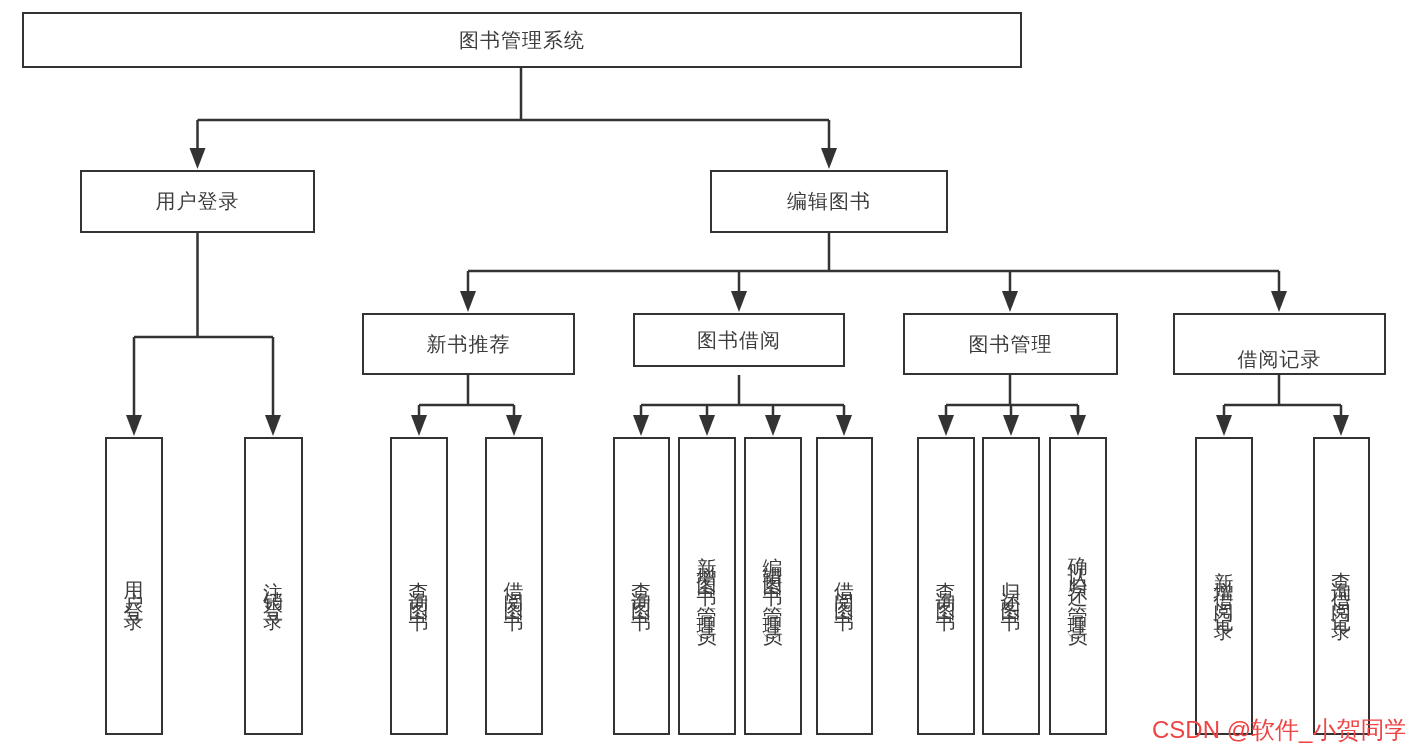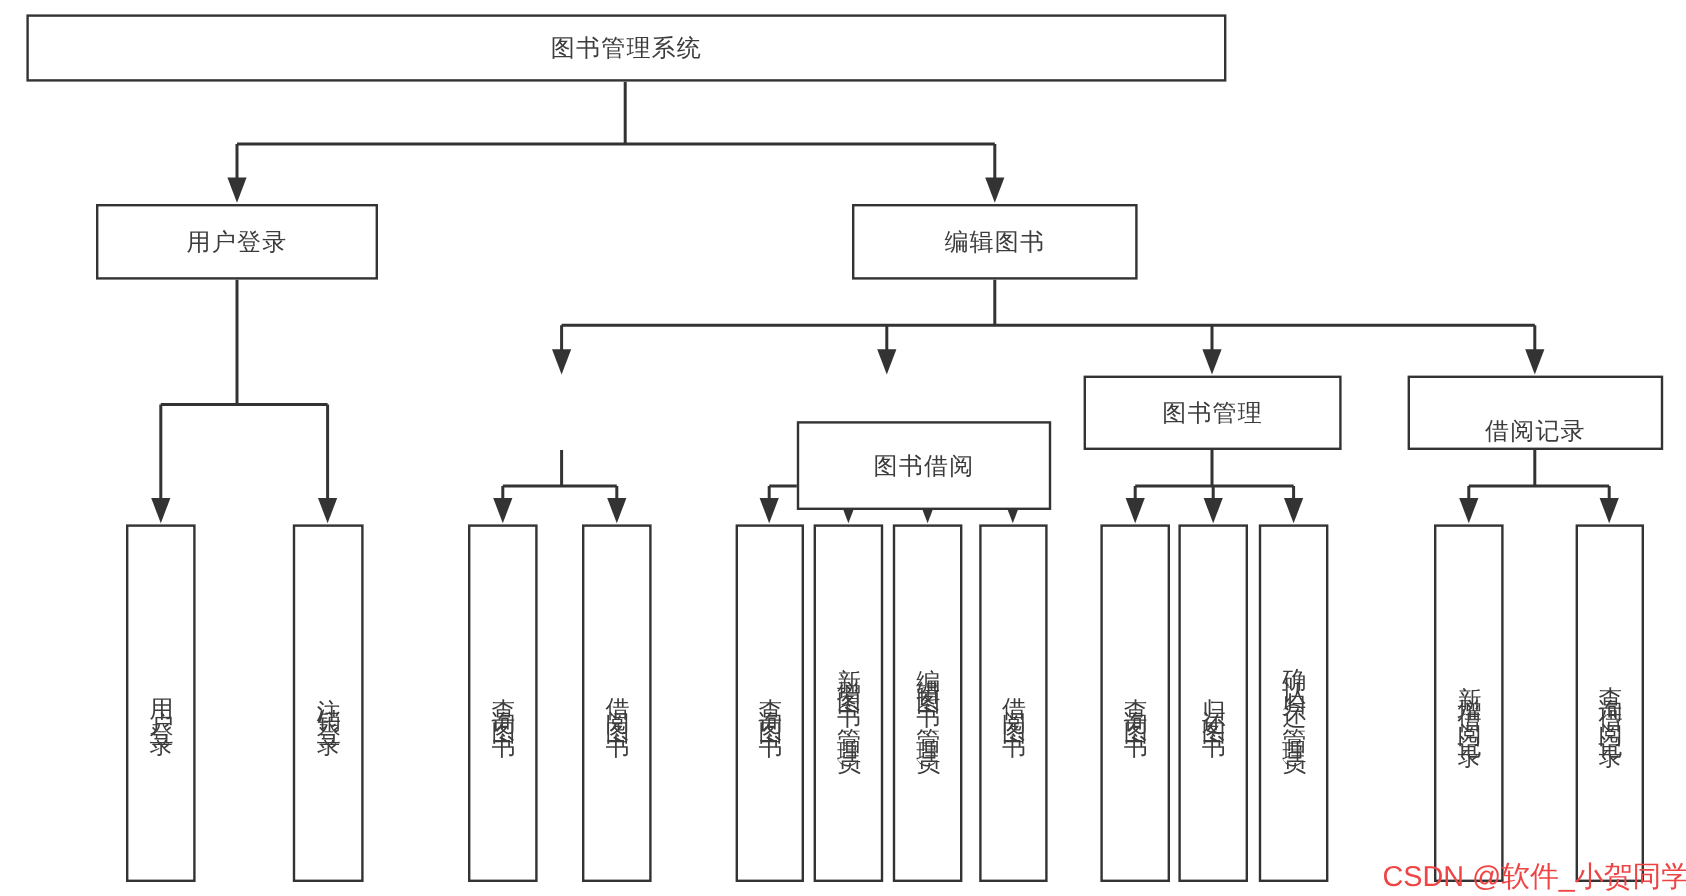--- a/index.html
+++ b/index.html
@@ -35,21 +35,21 @@
     text-orientation: mixed;
     font-size: 20px;
     letter-spacing: 10px;
     line-height: 1;
   }
   
   .n-root    { left: 22px;   top: 12px;  width: 1000px; height: 56px; }
   .n-login   { left: 80px;   top: 170px; width: 235px;  height: 63px; }
   .n-mgmt    { left: 710px;  top: 170px; width: 238px;  height: 63px; }
   .n-rec     { left: 362px;  top: 313px; width: 213px;  height: 62px; }
-  .n-borrow  { left: 664px;  top: 313px; width: 212px;  height: 74px; margin-top: 38px; }
+  .n-borrow  { left: 633px;  top: 313px; width: 212px;  height: 54px; }
   .n-current { left: 903px;  top: 313px; width: 215px;  height: 62px; }
   .n-records { left: 1173px; top: 313px; width: 213px;  height: 62px; align-items: flex-end; }
   .leaf      { top: 437px; height: 298px; }
   .n-l1  { left: 105px;  width: 58px; }
   .n-l2  { left: 244px;  width: 59px; }
   .n-l3  { left: 390px;  width: 58px; }
   .n-l4  { left: 485px;  width: 58px; }
   .n-l5  { left: 613px;  width: 57px; }
   .n-l6  { left: 678px;  width: 58px; }
   .n-l7  { left: 744px;  width: 58px; }
@@ -118,20 +118,23 @@
     <span>图书管理系统</span>
   </div>
 
   <div class="box h n-login">
     <span>用户登录</span>
   </div>
   <div class="box h n-mgmt">
     <span>编辑图书</span>
   </div>
 
+  <div class="box h n-rec">
+    <span>新书推荐</span>
+  </div>
   <div class="box h n-borrow">
     <span>图书借阅</span>
   </div>
   <div class="box h n-current">
     <span>图书管理</span>
   </div>
   <div class="box h n-records">
     <span>借阅记录</span>
   </div>
 

